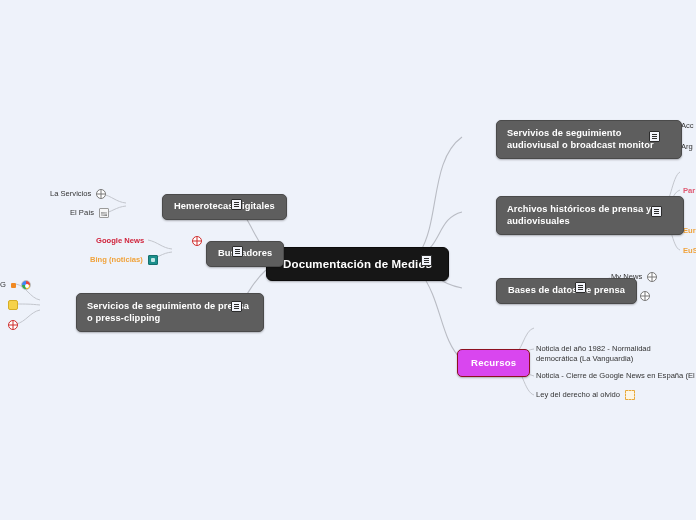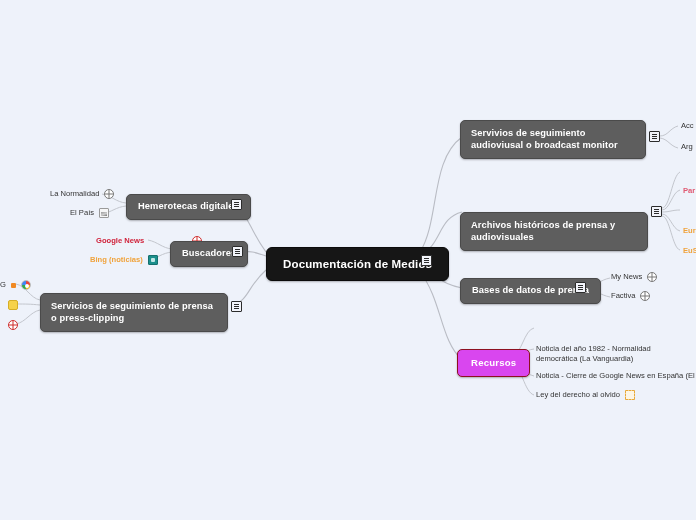--- a/index.html
+++ b/index.html
@@ -51,20 +51,21 @@
 
   
   .branch {
     background: #5e5e5e;
     border: 1px solid #4a4a4a;
     color: #ffffff;
     font-size: 9.3px;
     font-weight: bold;
     padding: 7px 10px;
     letter-spacing: 0.1px;
+    margin-left: 36px;
   }
   .branch.small {
     padding: 6px 11px;
     white-space: nowrap;
   }
 
   
   .redbox {
     background: #d946ef;
     border: 1px solid #8d1020;
@@ -273,21 +274,21 @@
       <i></i>
       <i></i>
   </div>
   <div class="leaf c-dark" style="left:681px; top:121px;">
     <span class="leaf-text">Acc</span>
   </div>
   <div class="leaf c-dark" style="left:681px; top:142px;align-items:center;">
     <span class="leaf-text">Arg</span>
   </div>
 
-  <div class="node branch" style="left:460px; top:212px; width:188px;">
+  <div class="node branch" style="left:460px; top:196px; width:188px;">
     <span class="node-label">Archivos históricos de prensa y audiovisuales</span>
   </div>
   <div class="note-icon" style="left:651px; top:206px;">
     <i></i>
       <i></i>
       <i></i>
   </div>
   <div class="leaf c-pink" style="left:683px; top:167px;margin-left:36px;">
     <span class="leaf-text">Min</span>
   </div>
@@ -338,21 +339,21 @@
 
   <div class="node branch small" style="left:126px; top:194px;">
     <span class="node-label">Hemerotecas digitales</span>
   </div>
   <div class="note-icon" style="left:231px; top:199px;">
     <i></i>
       <i></i>
       <i></i>
   </div>
   <div class="leaf c-dark" style="left:50px; top:189px;">
-    <span class="leaf-text">La Normalidad</span>
+    <span class="leaf-text">La Servicios</span>
     <span class="ico ico-globe"></span>
   </div>
   <div class="leaf c-dark" style="left:70px; top:208px;">
     <span class="leaf-text">El País</span>
     <span class="ico ico-pic"></span>
   </div>
 
   <div class="node branch small" style="left:170px; top:241px;">
     <span class="node-label">Buscadores</span>
   </div>

